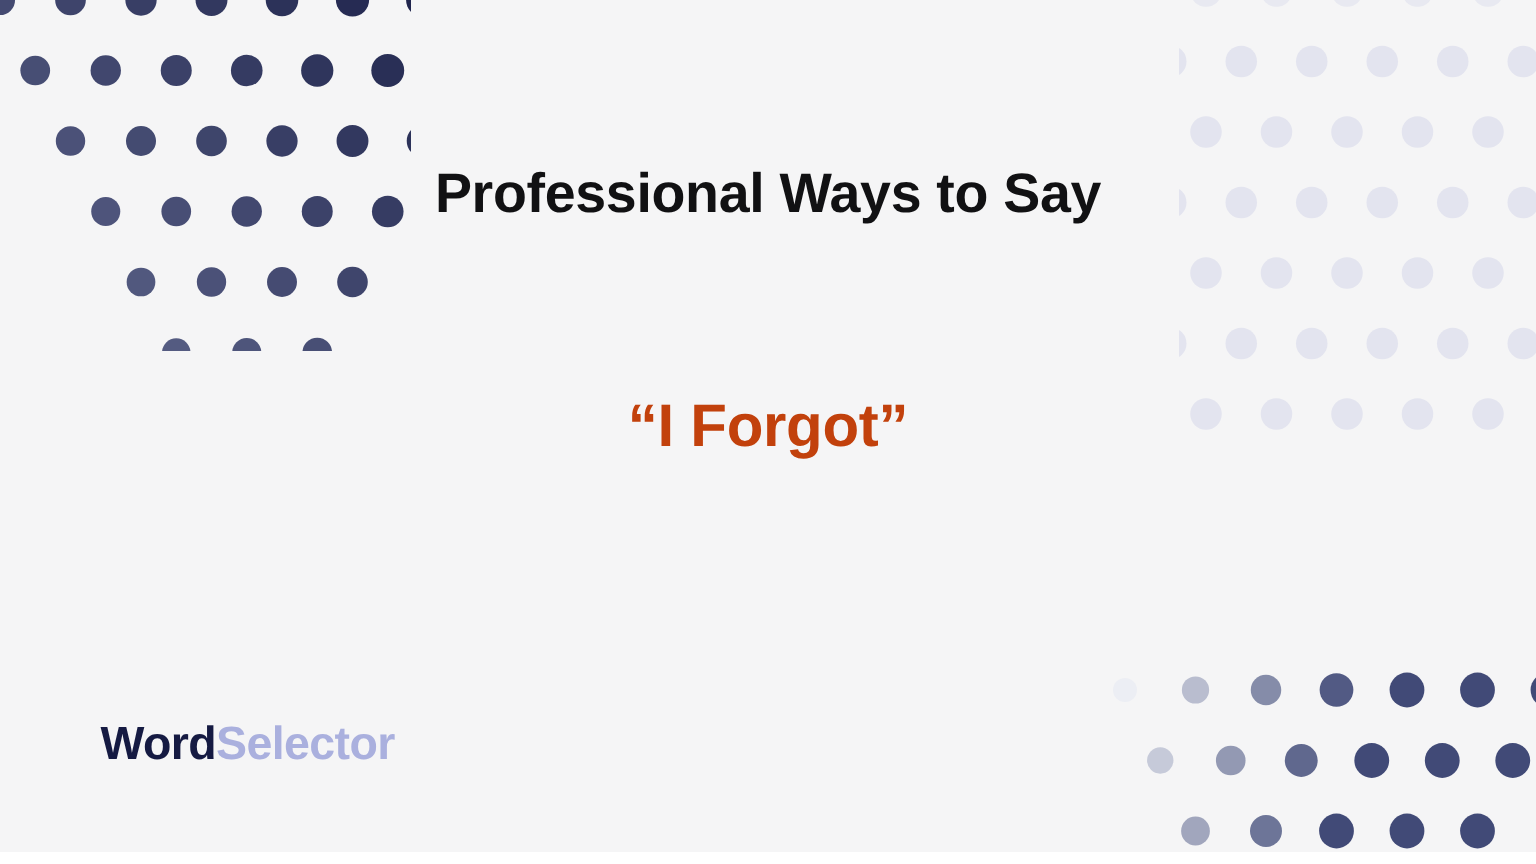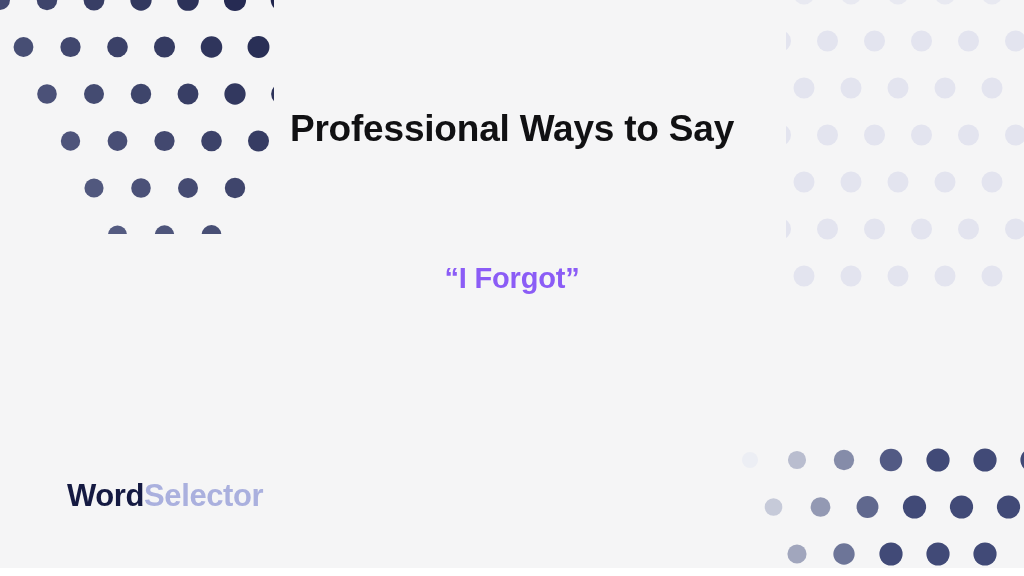--- a/index.html
+++ b/index.html
@@ -57,24 +57,24 @@
     color: #111113;
     line-height: 1;
     text-align: center;
     margin-top: 110px;
     white-space: nowrap;
   }
 
   #page-subtitle {
     margin: 0;
     padding: 0;
-    font-size: 29px;
+    font-size: 40px;
     font-weight: bold;
     letter-spacing: -0.2px;
-    color: #8b5cf6;
+    color: #c2410c;
     line-height: 1;
     text-align: center;
     margin-top: 117px;
     white-space: nowrap;
   }
 
   
   #brand-logo {
     position: absolute;
     left: 67px;

